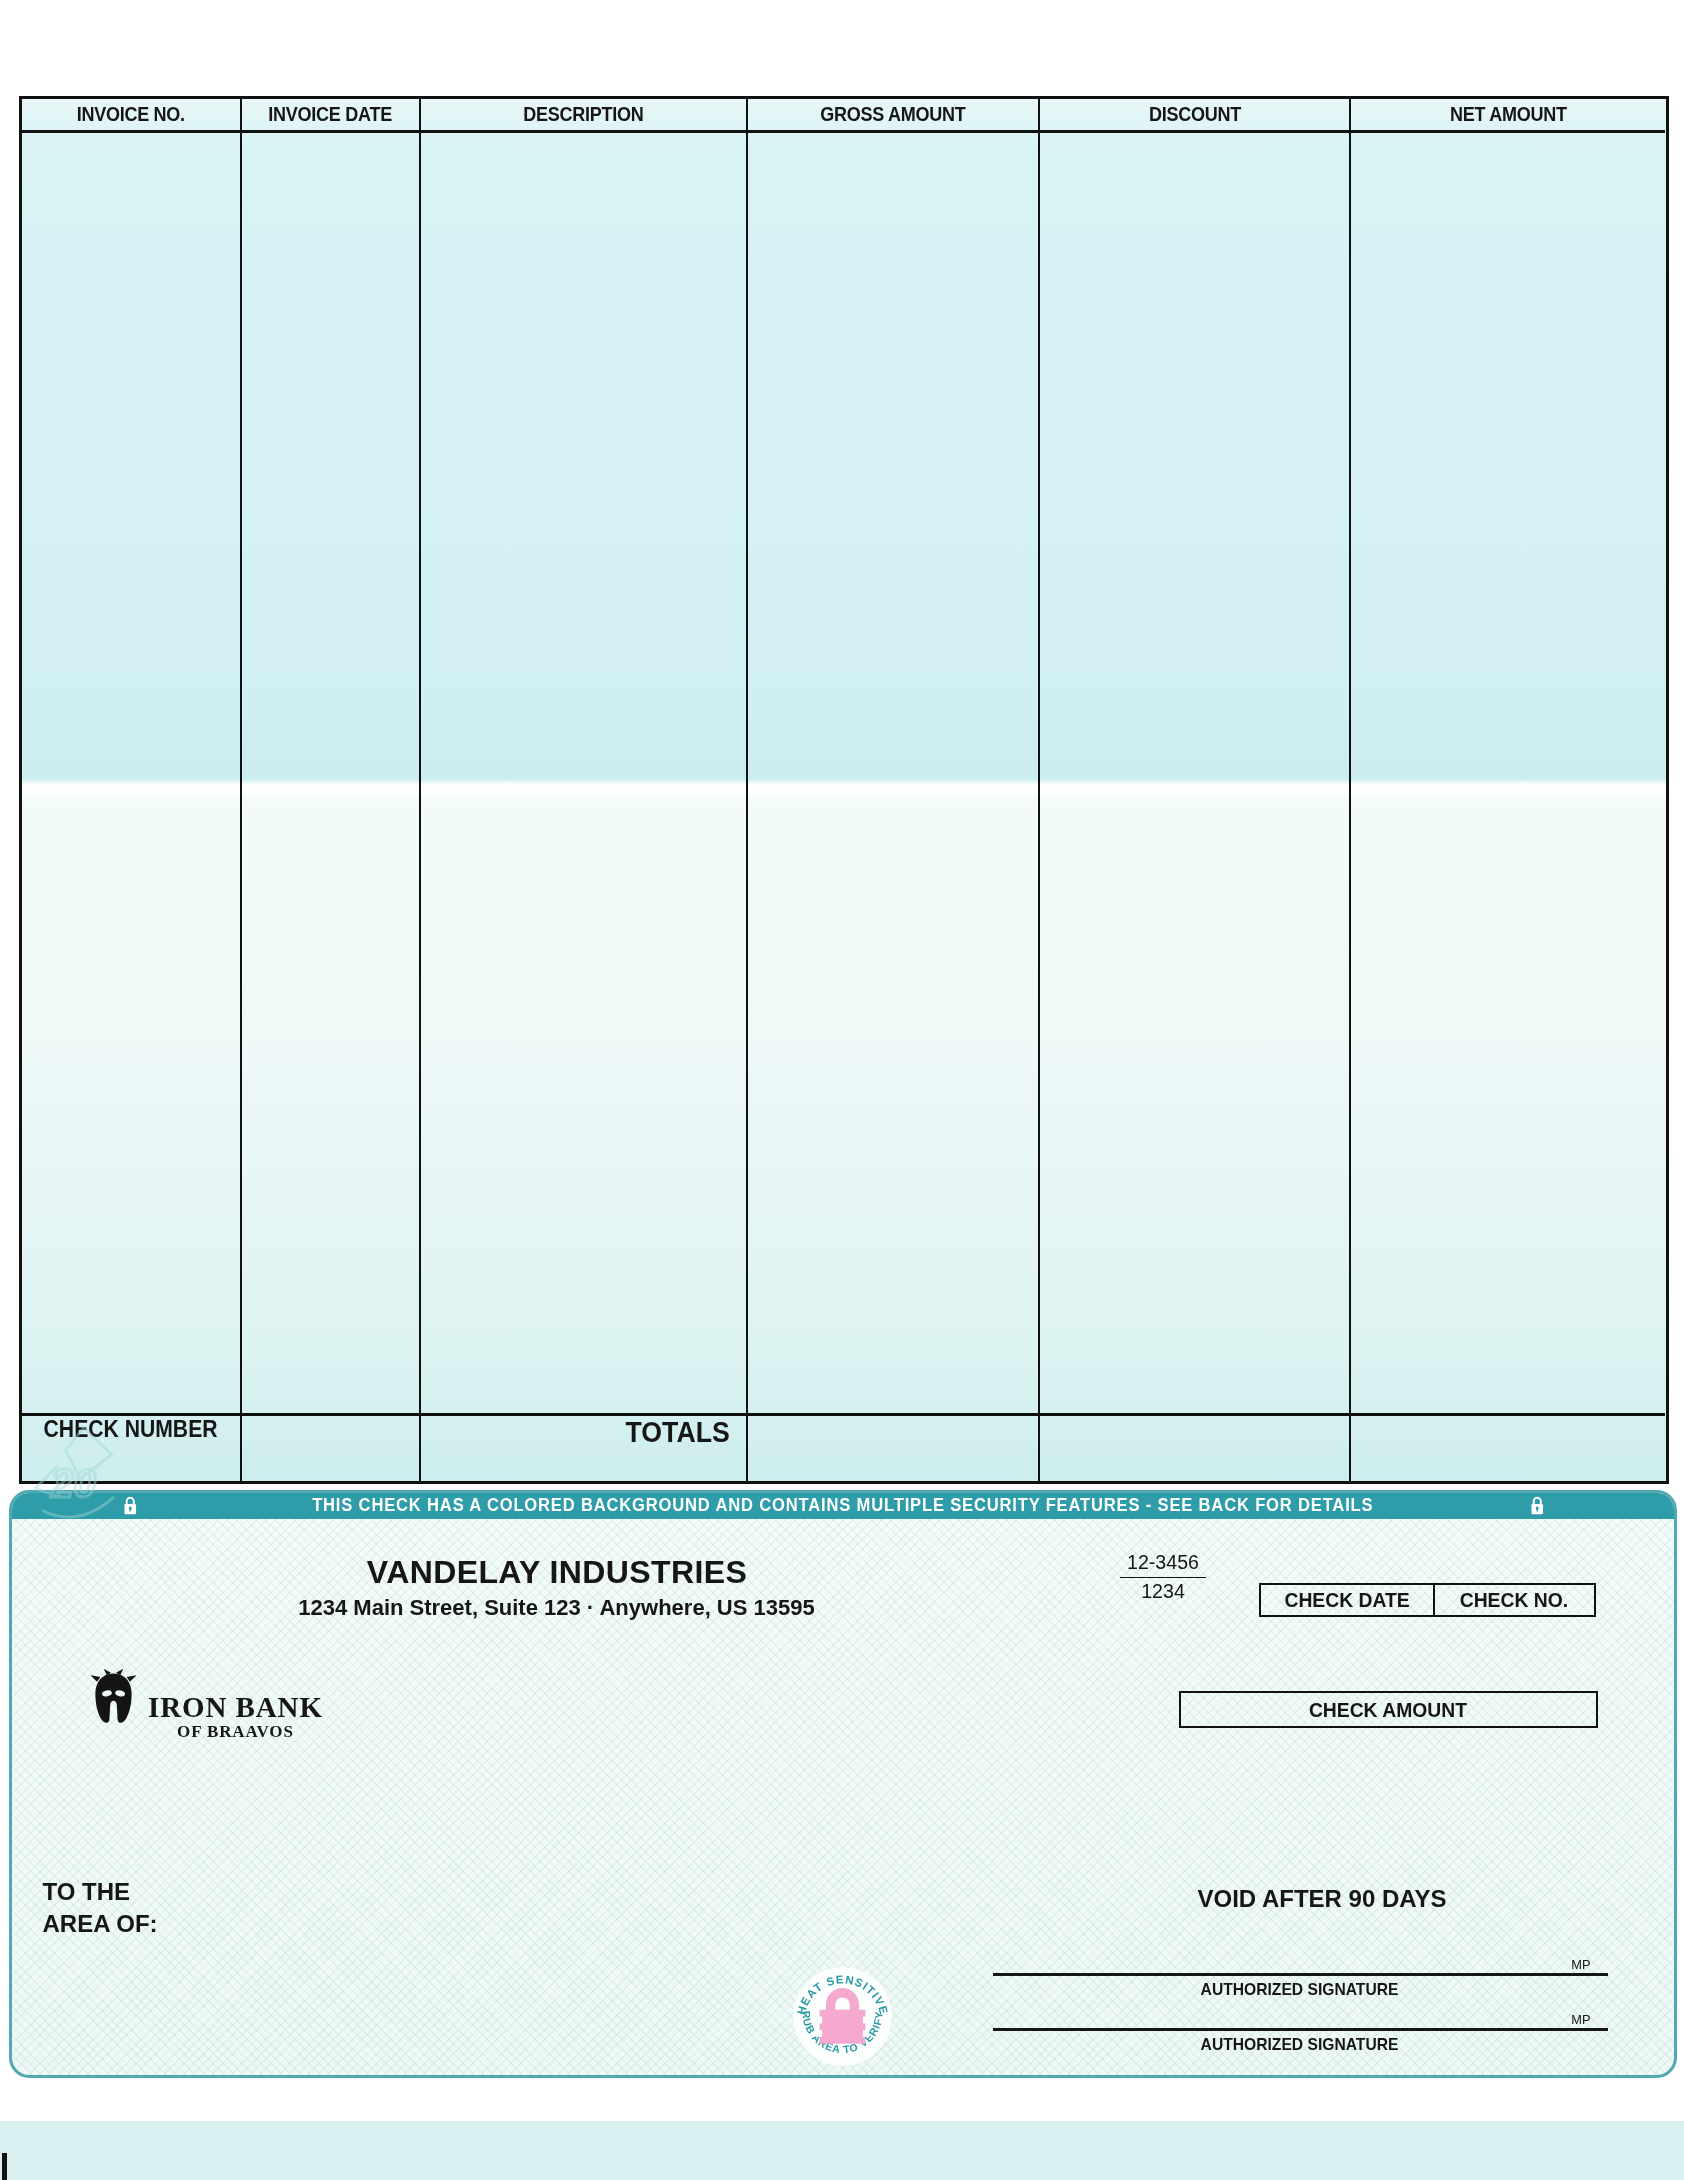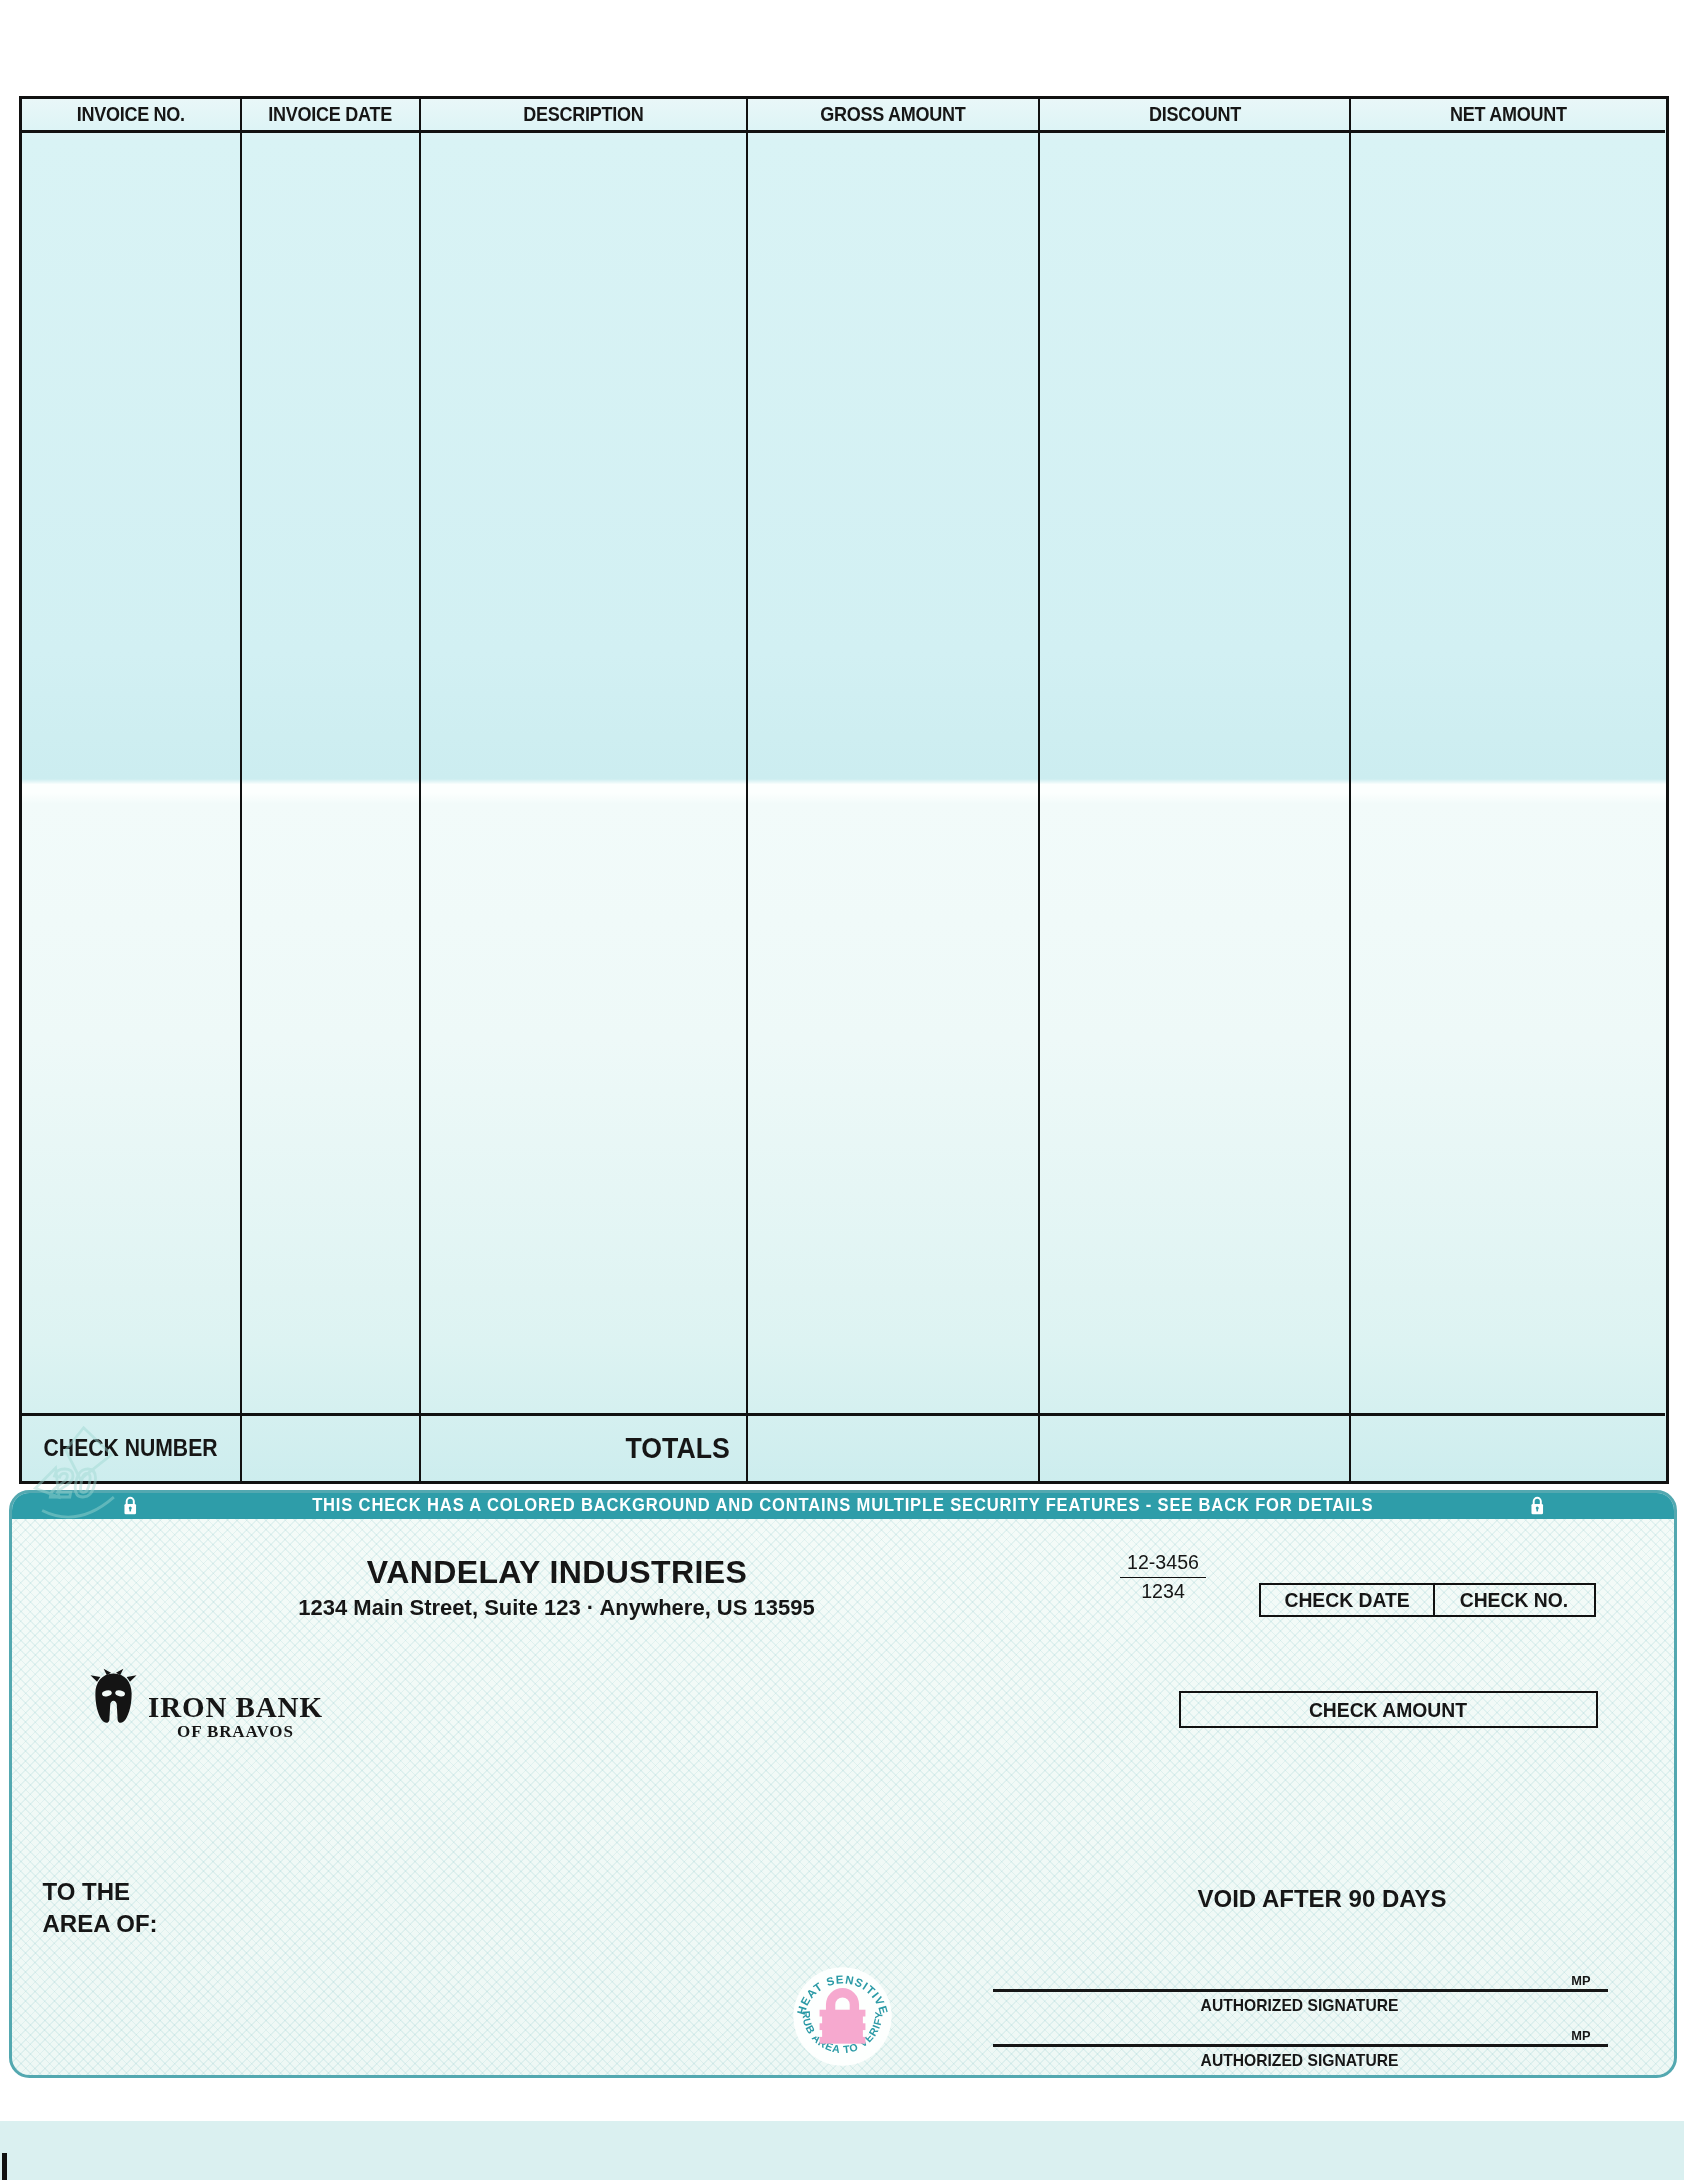--- a/index.html
+++ b/index.html
@@ -22,21 +22,21 @@
       #e9f7f8 0%, #d9f3f5 3%,
       #d2f0f3 40%, #ccedf0 49.2%,
       #fcfffe 49.6%, #fcfffe 50.2%,
       #f2fbfa 51%, #eef9f8 68%,
       #ddf3f2 90%, #cdedee 100%);
   }
   .stub-cell { border-right:2.6px solid #111; }
   .stub-cell.last { border-right:none; }
   .hdr { border-bottom:3.4px solid #111; display:flex; align-items:center; justify-content:center;
          font-size:19.6px; font-weight:700; letter-spacing:-0.3px; }
-  .ftr { border-top:3.4px solid #111; display:flex; align-items:center; }
+  .ftr { border-top:3.4px solid #111; display:flex; align-items:flex-start; }
   .ftr-checknum { justify-content:center; font-size:23px; font-weight:700; }
   .ftr-totals   { justify-content:flex-end; padding-right:12px; font-size:29px; font-weight:700; }
 
   
   .watermark { left:22px; top:1421px; width:112px; height:112px; opacity:.45; z-index:5; }
 
   
   .check {
     left:8.5px; top:1490px; width:1668px; height:588px;
     border:3.4px solid #53a8b0; border-radius:20.4px; overflow:hidden;
@@ -80,21 +80,21 @@
                 font-size:21px; font-weight:700; }
 
   .payee { left:31px; top:383px; font-size:24px; font-weight:600; line-height:31.5px; }
   .void  { left:1186px; top:392px; font-size:24px; font-weight:600; }
 
   .seal { left:777px; top:470px; width:107px; height:107px; }
 
   .sigblock { width:615px; }
   .sig1 { left:981px; top:465px; }
   .sig2 { left:981px; top:520px; }
-  .mp   { text-align:right; padding-right:17px; font-size:12.8px; font-weight:700; line-height:13.6px;margin-top:16px; }
+  .mp   { text-align:right; padding-right:17px; font-size:12.8px; font-weight:400; line-height:13.6px; }
   .sig-line { height:2.6px; background:#161616; margin-top:1.7px; }
   .sig-label { text-align:center; font-size:17px; font-weight:700; margin-top:4.3px; }
 
   
   .bottom-strip { left:0; top:2121px; width:1685px; height:60px; background:#daf0f0; }
   .strip-tick { left:1.7px; top:2153px; width:5.1px; height:27px; background:#111; }
 </style>
 </head>
 <body>
 

